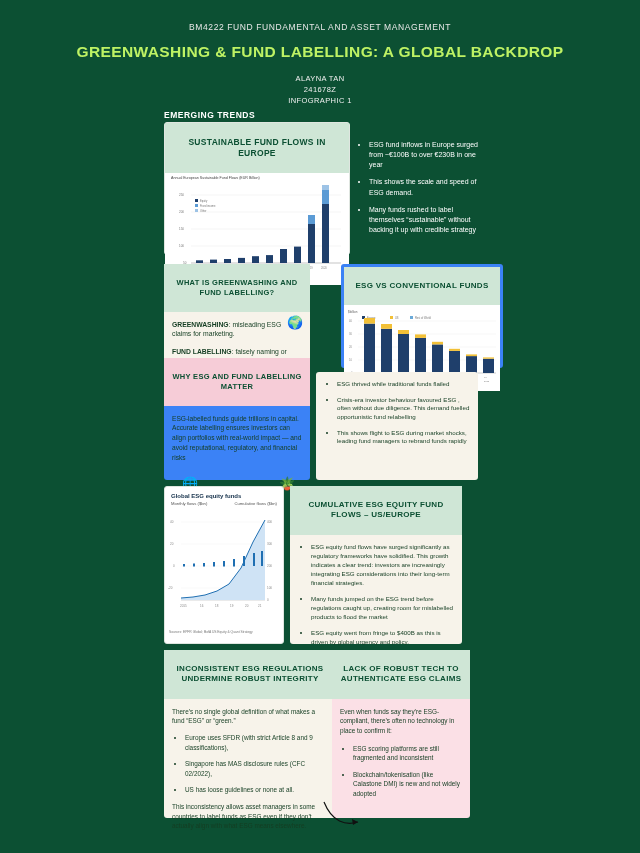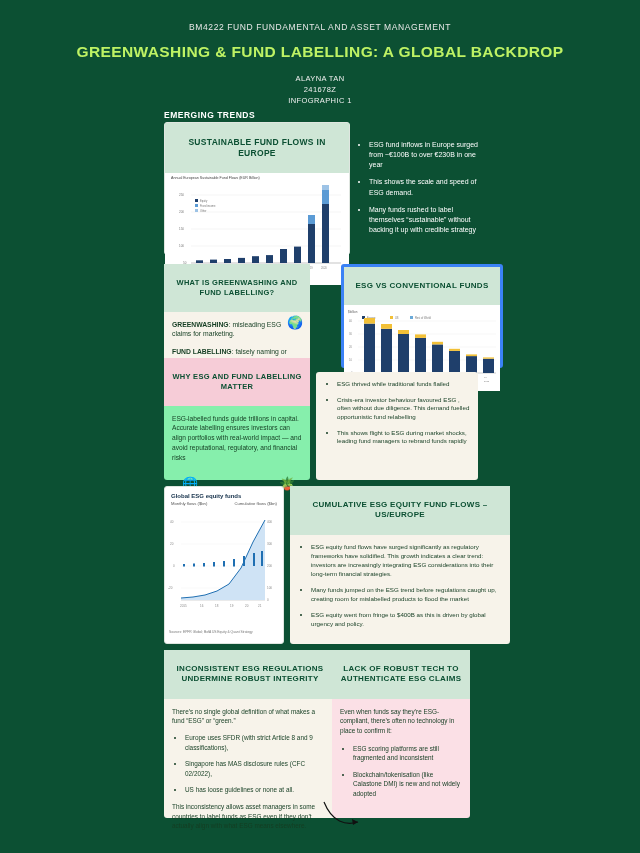--- a/index.html
+++ b/index.html
@@ -39,21 +39,21 @@
   
   .card { position:absolute; border-radius:3px; }
   .card-header {
     font-size:9px; font-weight:bold; letter-spacing:0.3px;
     text-align:center; padding:14px 8px; line-height:1.3;
   }
   .hdr-mint  { background:#cfe6d6; color:#0c5033; }
   .hdr-pink  { background:#f6ccd7; color:#0c5033; }
 
   .body-cream { background:#f7f3ea; }
-  .body-mint  { background:#86efac; }
+  .body-mint  { background:#3b82f6; }
   .body-pink  { background:#fbe0e6; }
 
   ul.bul { margin:0; padding-left:13px; }
   ul.bul li { margin-bottom:7px; }
 
   
   #c-flows { left:164px; top:122px; width:186px; height:133px; background:#ffffff; border:1px solid #dfe6e0; }
   #c-flows .card-header { background:#cfe6d6; color:#0c5033; font-size:8.5px; }
   .chart-wrap { position:relative; background:#ffffff; }
   .chart-title { font-size:3.6px; color:#444; padding:3px 0 1px 6px; }
@@ -82,21 +82,21 @@
   #c-esgvs-b { left:316px; top:372px; width:162px; height:108px; }
   #c-esgvs-b .body { padding:8px 8px 6px 8px; font-size:6.2px; color:#143d22; line-height:1.4; }
 
   
   #c-equity { left:164px; top:486px; width:120px; height:158px; background:#ffffff; border:1px solid #dfe6e0; }
   .eq-title { font-size:6px; font-weight:bold; color:#14304a; padding:6px 0 2px 6px; }
   .eq-sub { font-size:4.2px; color:#555; padding:0 6px; display:flex; justify-content:space-between; }
   .eq-src { font-size:3.3px; color:#777; padding:2px 4px; line-height:1.3; }
 
   
-  #c-cum { left:290px; top:486px; width:220px; height:158px; }
+  #c-cum { left:290px; top:486px; width:172px; height:158px; }
   #c-cum .card-header { font-size:8px; }
   #c-cum .body { padding:8px; font-size:6.2px; color:#143d22; line-height:1.45; }
 
   
   #c-incon { left:164px; top:650px; width:172px; height:168px; }
   #c-incon .card-header { font-size:8px; }
   #c-incon .body { padding:8px; font-size:6.4px; color:#143d22; line-height:1.5; }
 
   
   #c-tech { left:332px; top:650px; width:138px; height:168px; }

